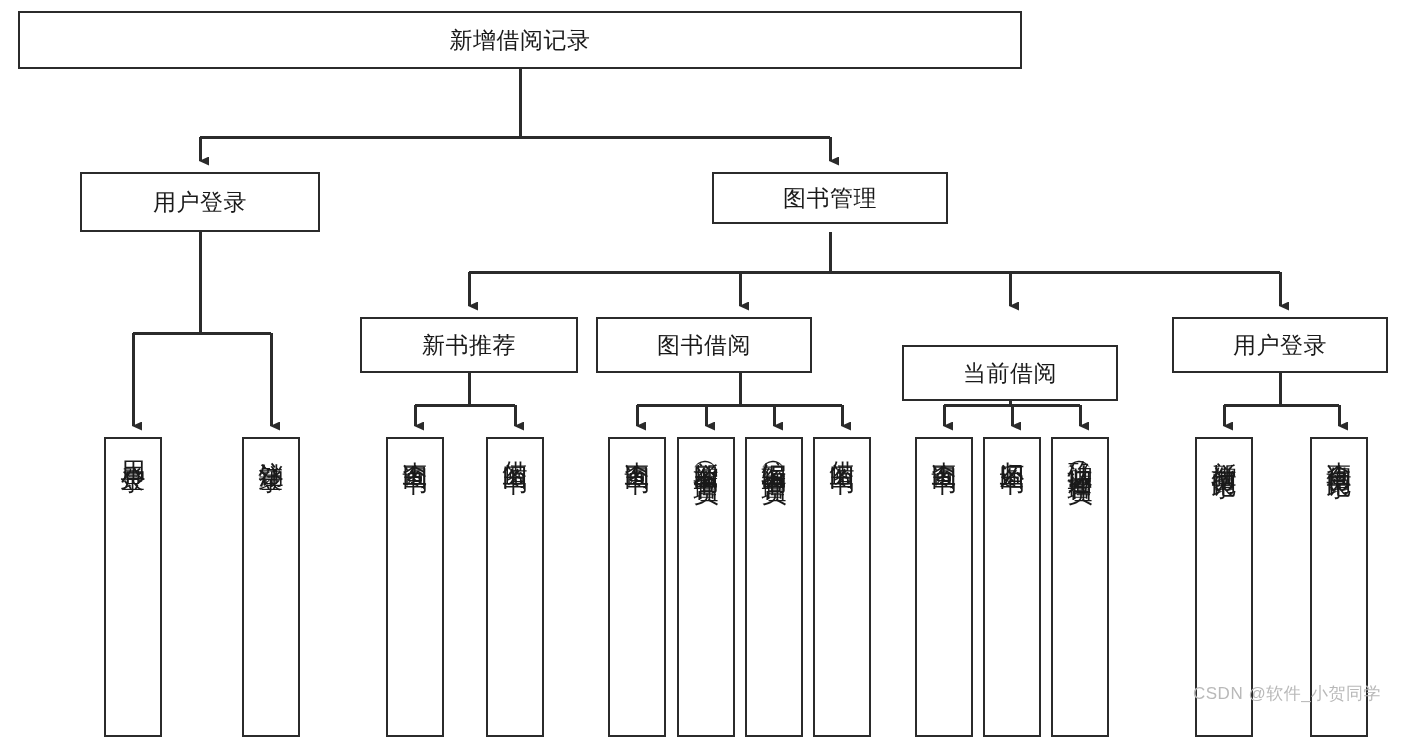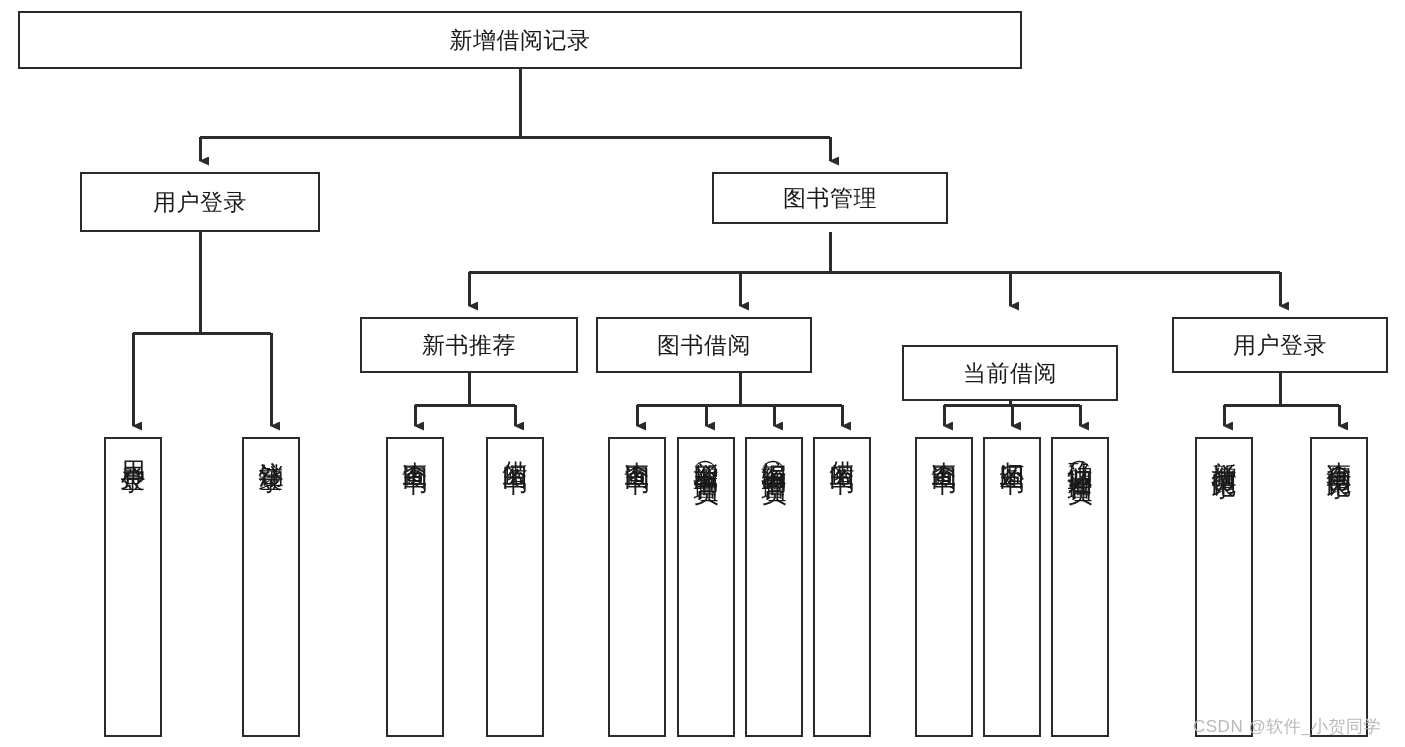--- a/index.html
+++ b/index.html
@@ -170,15 +170,15 @@
         <span class="node-label">确认归还（管理员）</span>
       </div>
       <div class="node vertical" style="left: 1195px; top: 437px; width: 58px; height: 300px;">
         <span class="node-label">新增借阅记录</span>
       </div>
       <div class="node vertical" style="left: 1310px; top: 437px; width: 58px; height: 300px;">
         <span class="node-label">查询借阅记录</span>
       </div>
     </div>
 
-  <div class="watermark" style="left: 1193px; top: 715px;">CSDN @软件_小贺同学</div>
+  <div class="watermark" style="left: 1193px; top: 682px;">CSDN @软件_小贺同学</div>
 
 </div>
 
 </body></html>

